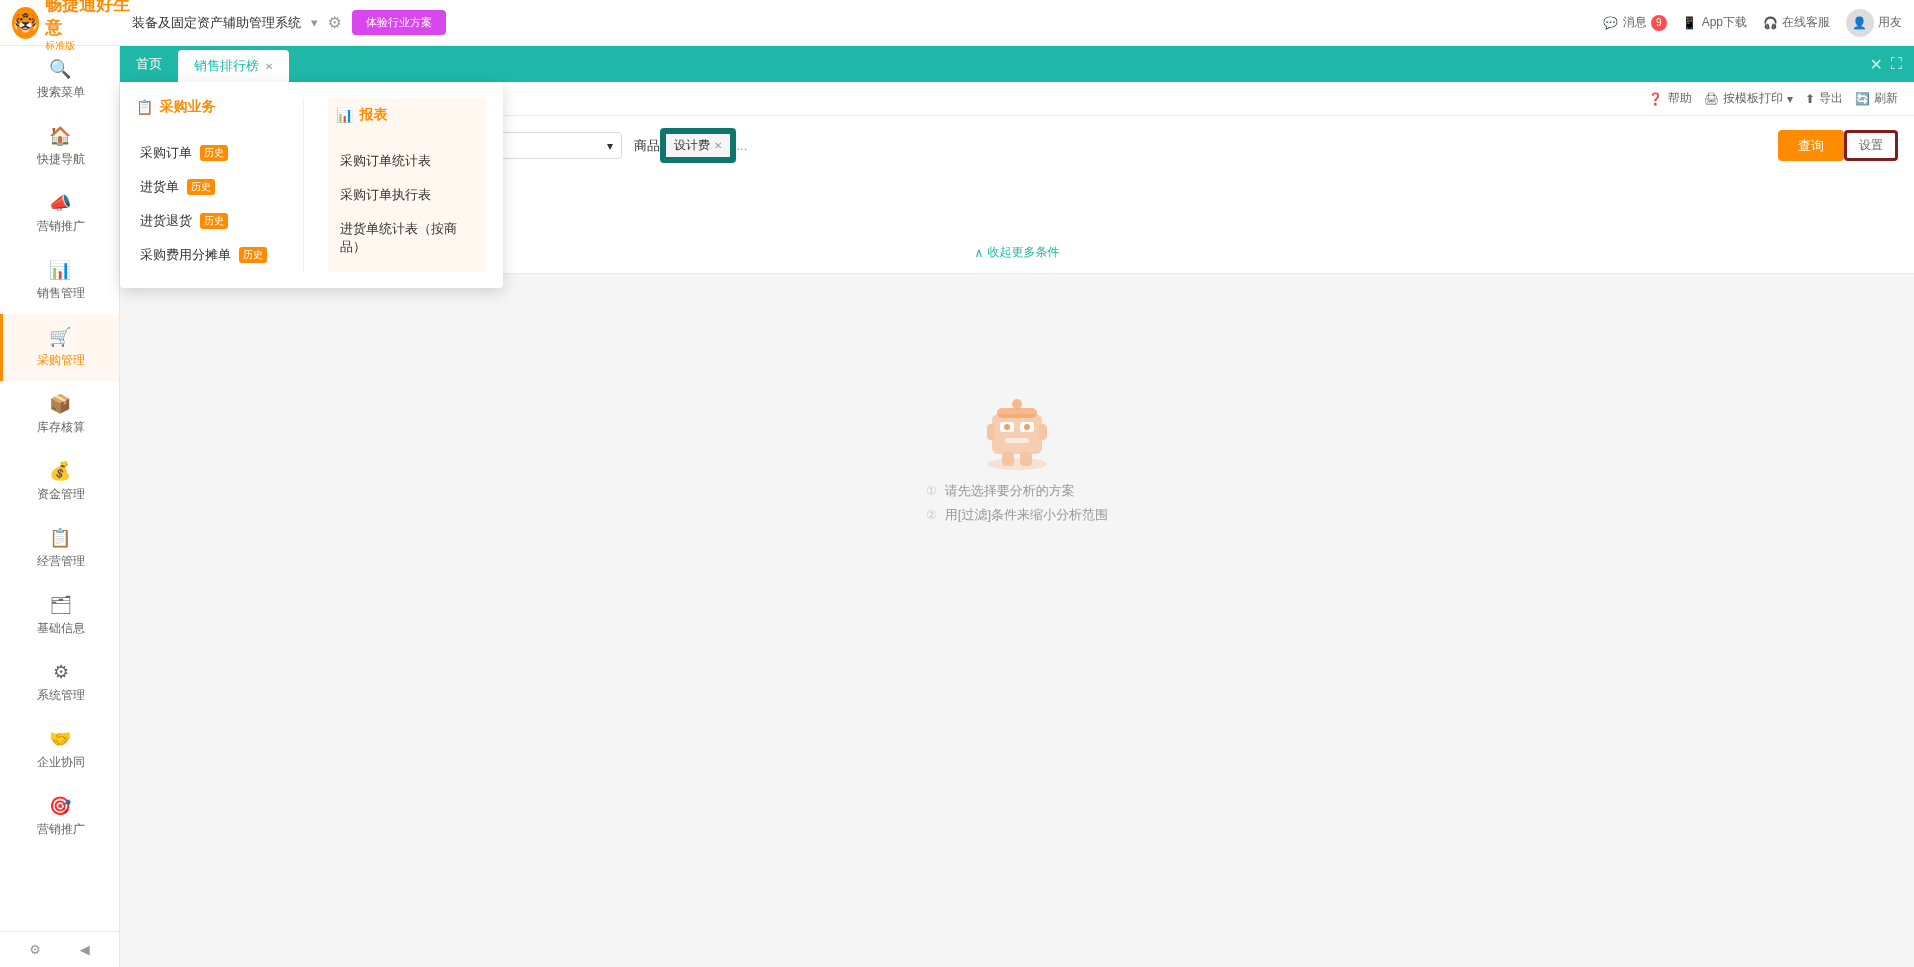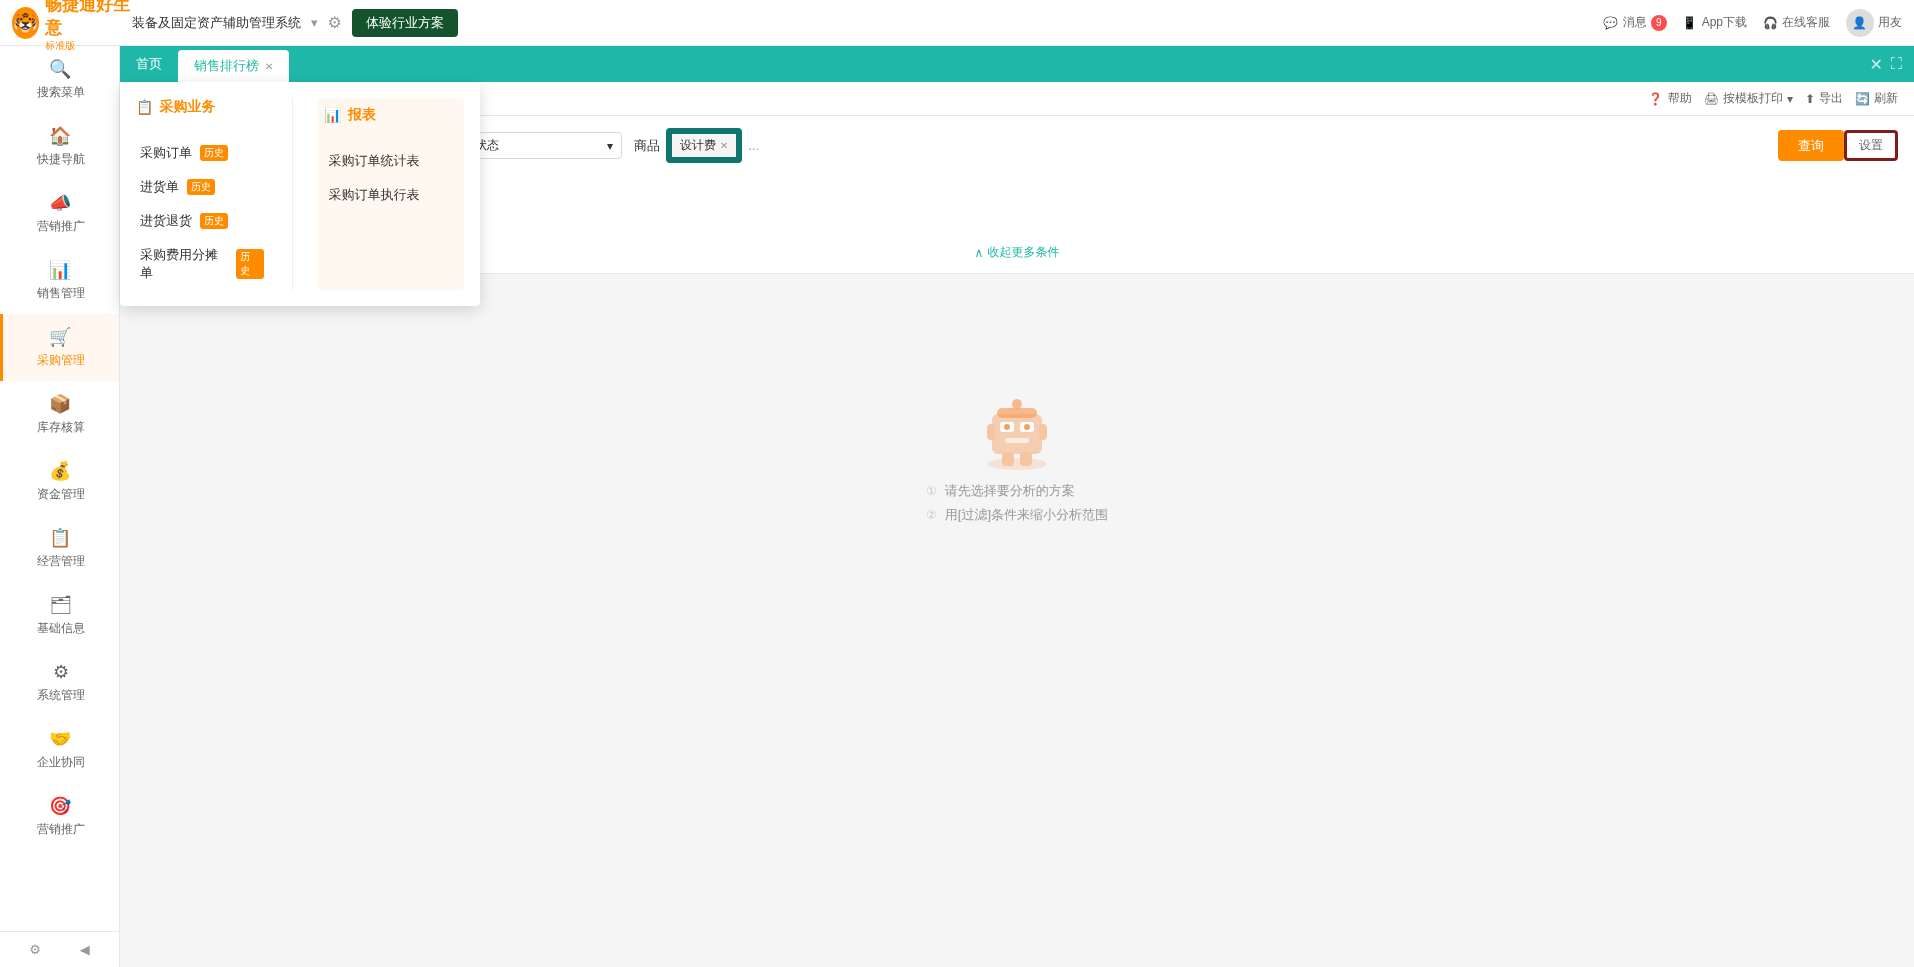--- a/index.html
+++ b/index.html
@@ -6,21 +6,21 @@
     body { font-family: 'Microsoft YaHei', Arial, sans-serif; font-size: 13px; background: #f0f2f5; color: #333; width: 1914px; height: 967px; overflow: hidden; }
 
     
     .top-bar { height: 46px; background: #fff; display: flex; align-items: center; padding: 0 12px; border-bottom: 1px solid #e8e8e8; position: fixed; top: 0; left: 0; right: 0; z-index: 100; }
     .top-bar-logo { width: 120px; display: flex; flex-direction: column; align-items: center; justify-content: center; }
     .logo-icon { width: 32px; height: 32px; background: #ff8c00; border-radius: 50%; display: flex; align-items: center; justify-content: center; color: white; font-size: 18px; font-weight: bold; }
     .top-bar-system { flex: 1; display: flex; align-items: center; gap: 10px; }
     .system-name { font-size: 13px; color: #333; }
     .system-dropdown { color: #999; cursor: pointer; }
     .system-settings { color: #999; cursor: pointer; font-size: 16px; }
-    .industry-btn { background: #14532d; color: white; border: none; padding: 5px 14px; border-radius: 4px; cursor: pointer; font-size: 13px; }
+    .industry-btn { background: #d946ef; color: white; border: none; padding: 5px 14px; border-radius: 4px; cursor: pointer; font-size: 11px; }
     .top-bar-right { display: flex; align-items: center; gap: 16px; }
     .top-bar-action { display: flex; align-items: center; gap: 4px; color: #666; cursor: pointer; font-size: 12px; }
     .badge { background: #ff4d4f; color: white; border-radius: 50%; width: 16px; height: 16px; font-size: 10px; display: flex; align-items: center; justify-content: center; }
     .user-avatar { width: 28px; height: 28px; background: #ddd; border-radius: 50%; display: flex; align-items: center; justify-content: center; color: #999; }
 
     
     .sidebar { position: fixed; top: 46px; left: 0; width: 120px; height: calc(100vh - 46px); background: #fff; border-right: 1px solid #e8e8e8; display: flex; flex-direction: column; z-index: 99; }
     .sidebar-item { display: flex; flex-direction: column; align-items: center; padding: 12px 8px; cursor: pointer; color: #666; font-size: 12px; gap: 4px; border-left: 3px solid transparent; }
     .sidebar-item.active { background: #fff7f0; color: #ff8c00; border-left-color: #ff8c00; }
     .sidebar-icon { font-size: 18px; }
@@ -220,21 +220,21 @@
         <span class="date-link">近7天</span>
         <span class="date-link">更多</span>
         <span class="date-link">自定义</span>
       </div>
 
       <div class="filter-select" style="min-width:180px;">
         <span>单据状态</span>
         <span class="chevron-down"></span>
       </div>
 
-      <div style="display:flex;align-items:center;gap:6px;">
+      <div style="display:flex;align-items:center;">
         <span>商品</span>
         <div class="filter-tag">
           <span>设计费</span>
           <span class="filter-tag-close">✕</span>
         </div>
         <span class="filter-dots">...</span>
       </div>
 
       <div style="margin-left:auto;display:flex;">
         <button class="query-btn">查询</button>
@@ -335,15 +335,18 @@
       <div class="menu-section-title">
         <span>📊</span>
         <span>报表</span>
       </div>
       <div class="menu-item">
         <span>采购订单统计表</span>
       </div>
       <div class="menu-item">
         <span>采购订单执行表</span>
       </div>
+      <div class="menu-item">
+        <span>进货单统计表（按商品）</span>
+      </div>
     </div>
   </div>
 </div>
 
 </body></html>

